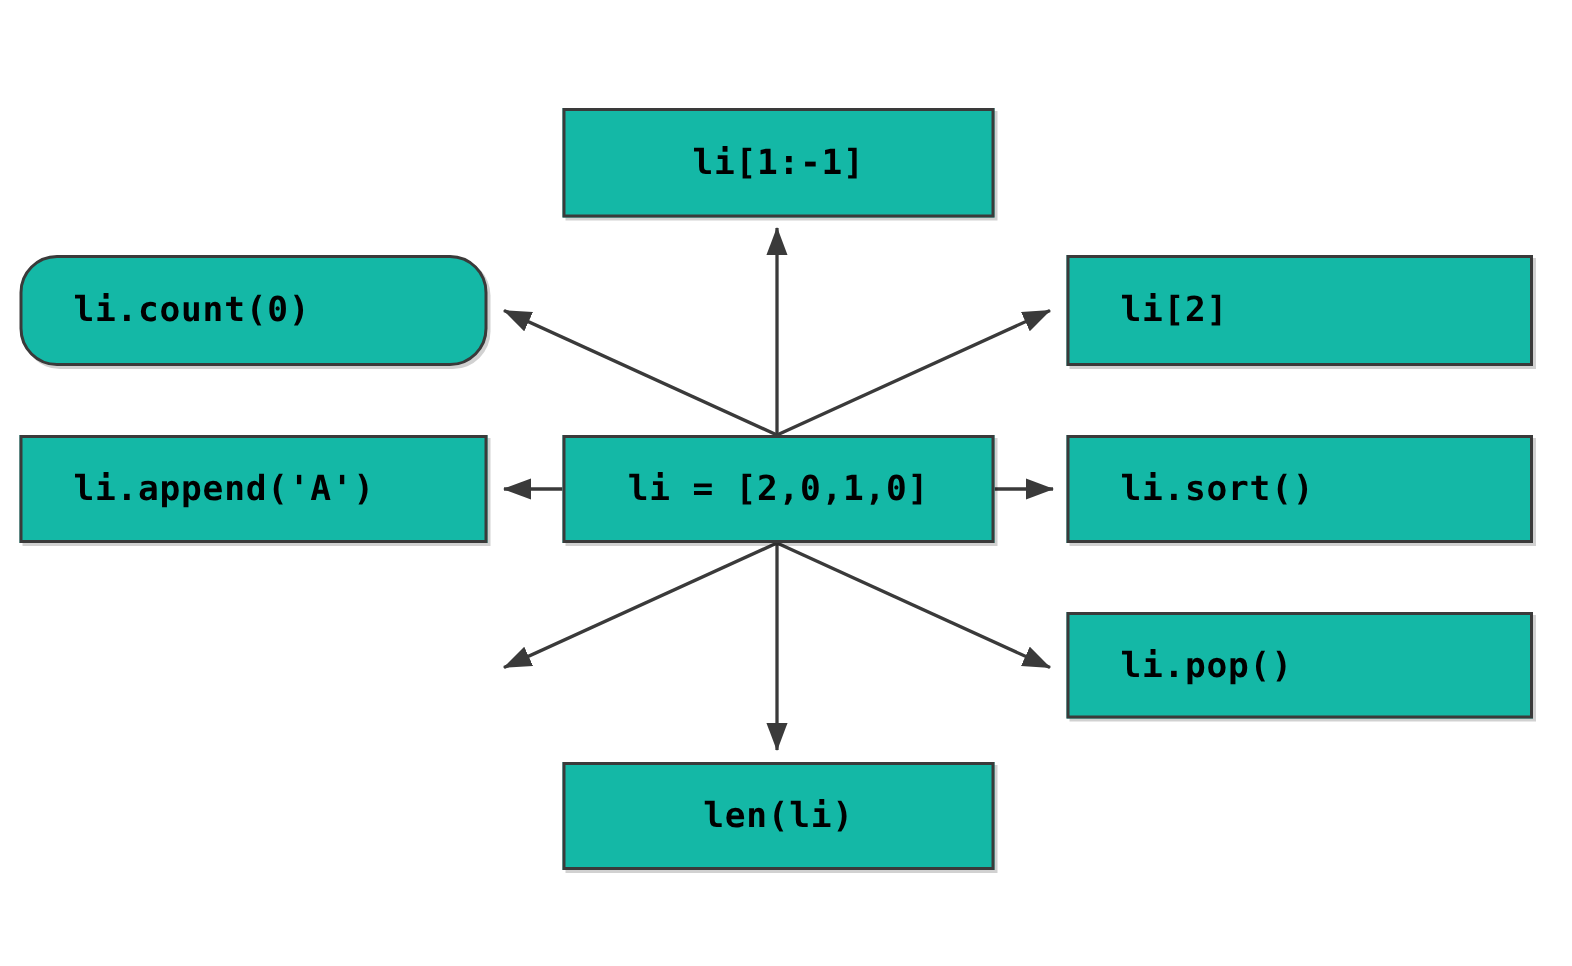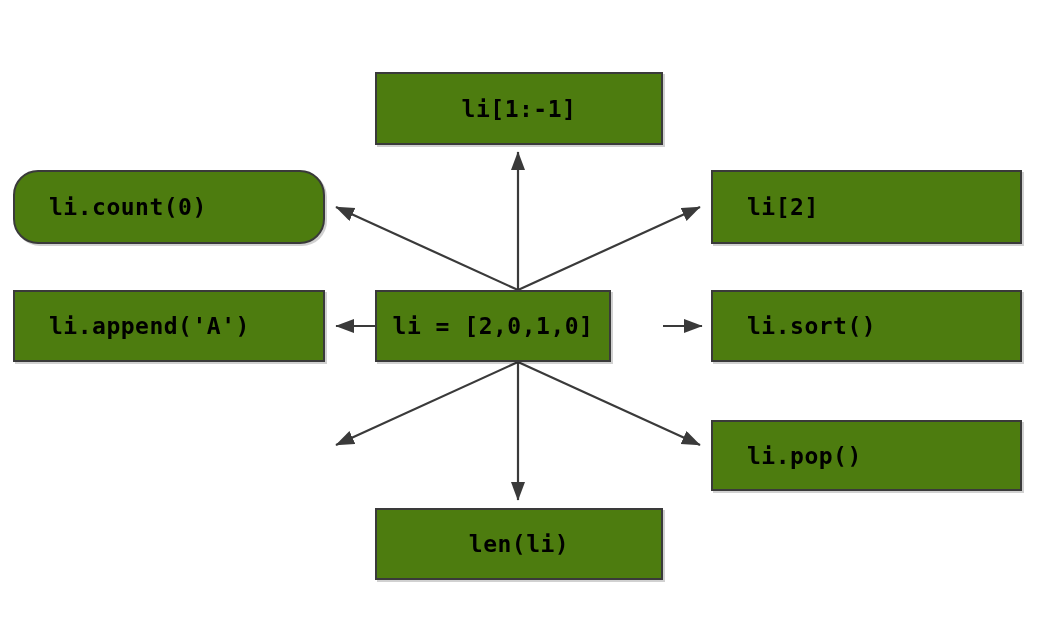--- a/index.html
+++ b/index.html
@@ -19,21 +19,21 @@
     position: absolute;
     left: 0;
     top: 0;
     width: 1048px;
     height: 644px;
     pointer-events: none;
   }
   .node {
     position: absolute;
     box-sizing: border-box;
-    background: #4d7c0f;
+    background: #14b8a6;
     border: 2px solid #3a3a3a;
     display: flex;
     align-items: center;
     box-shadow: 2px 2px 0 rgba(0,0,0,0.18);
   }
   .node-label {
     font-family: "DejaVu Sans Mono", "Liberation Mono", monospace;
     font-size: 23px;
     font-weight: bold;
     color: #000000;
@@ -44,29 +44,29 @@
     padding-left: 34px;
   }
   .node.align-center {
     justify-content: center;
   }
   .node.align-center .node-label {
     padding-left: 0;
   }
 
   
-  #node-center      { left: 375px; top: 290px; width: 236px; height: 72px; }
+  #node-center      { left: 375px; top: 290px; width: 288px; height: 72px; }
   #node-slice       { left: 375px; top:  72px; width: 288px; height: 73px; }
   #node-len         { left: 375px; top: 508px; width: 288px; height: 72px; justify-content: center; }
   #node-count       { left:  13px; top: 170px; width: 312px; height: 74px; border-radius: 25px; }
   #node-append      { left:  13px; top: 290px; width: 312px; height: 72px; }
   #node-in          { left:  13px; top: 412px; width: 312px; height: 71px; }
   #node-index       { left: 711px; top: 170px; width: 311px; height: 74px; }
   #node-sort        { left: 711px; top: 290px; width: 311px; height: 72px; }
-  #node-pop         { left: 711px; top: 420px; width: 311px; height: 71px; }
+  #node-pop         { left: 711px; top: 408px; width: 311px; height: 71px; }
 </style>
 </head>
 <body>
 
 <div id="diagram-root">
 
   <svg id="edge-layer" viewBox="0 0 1048 644" width="1048" height="644">
     <defs>
       <marker id="arrowhead" markerWidth="9" markerHeight="9" refX="8.2" refY="3.2" orient="auto" markerUnits="strokeWidth">
         <path d="M0,0 L8.5,3.2 L0,6.4 z" fill="#3a3a3a"></path>

